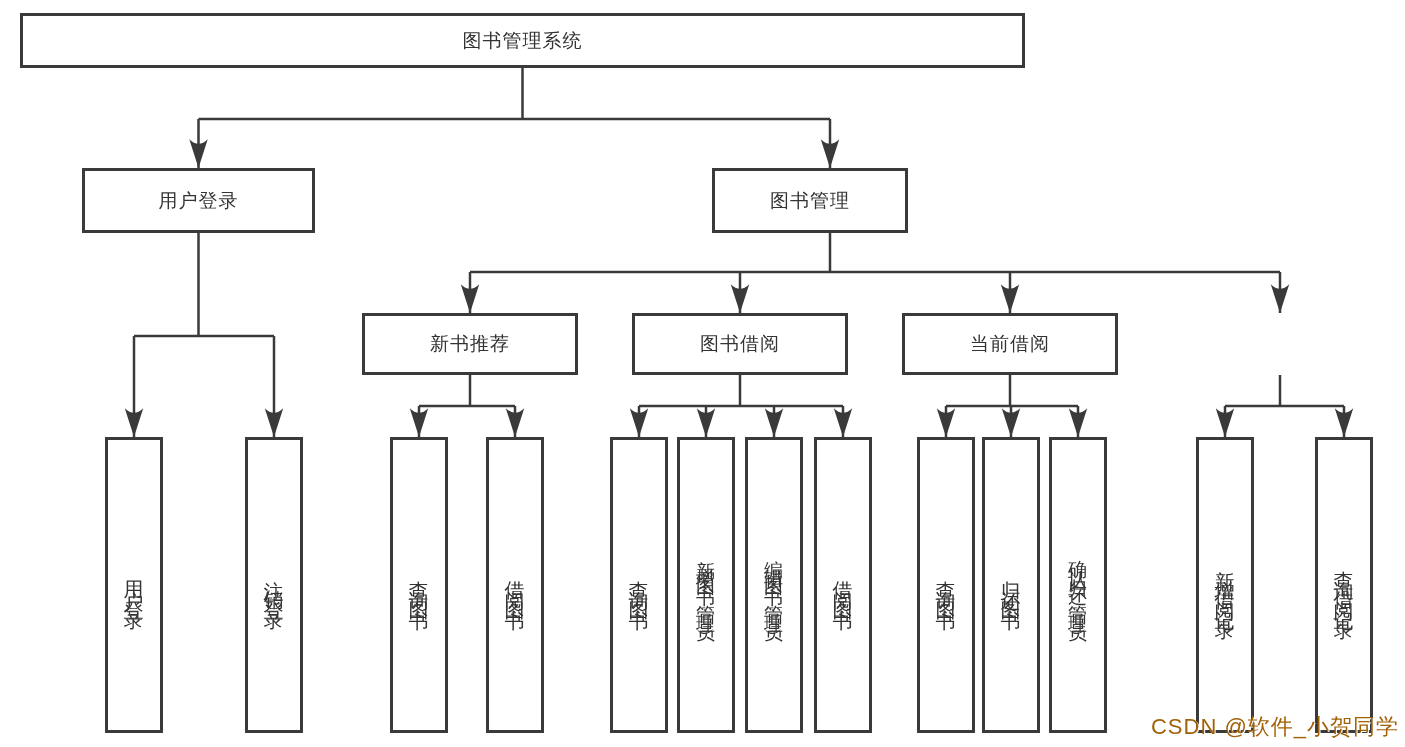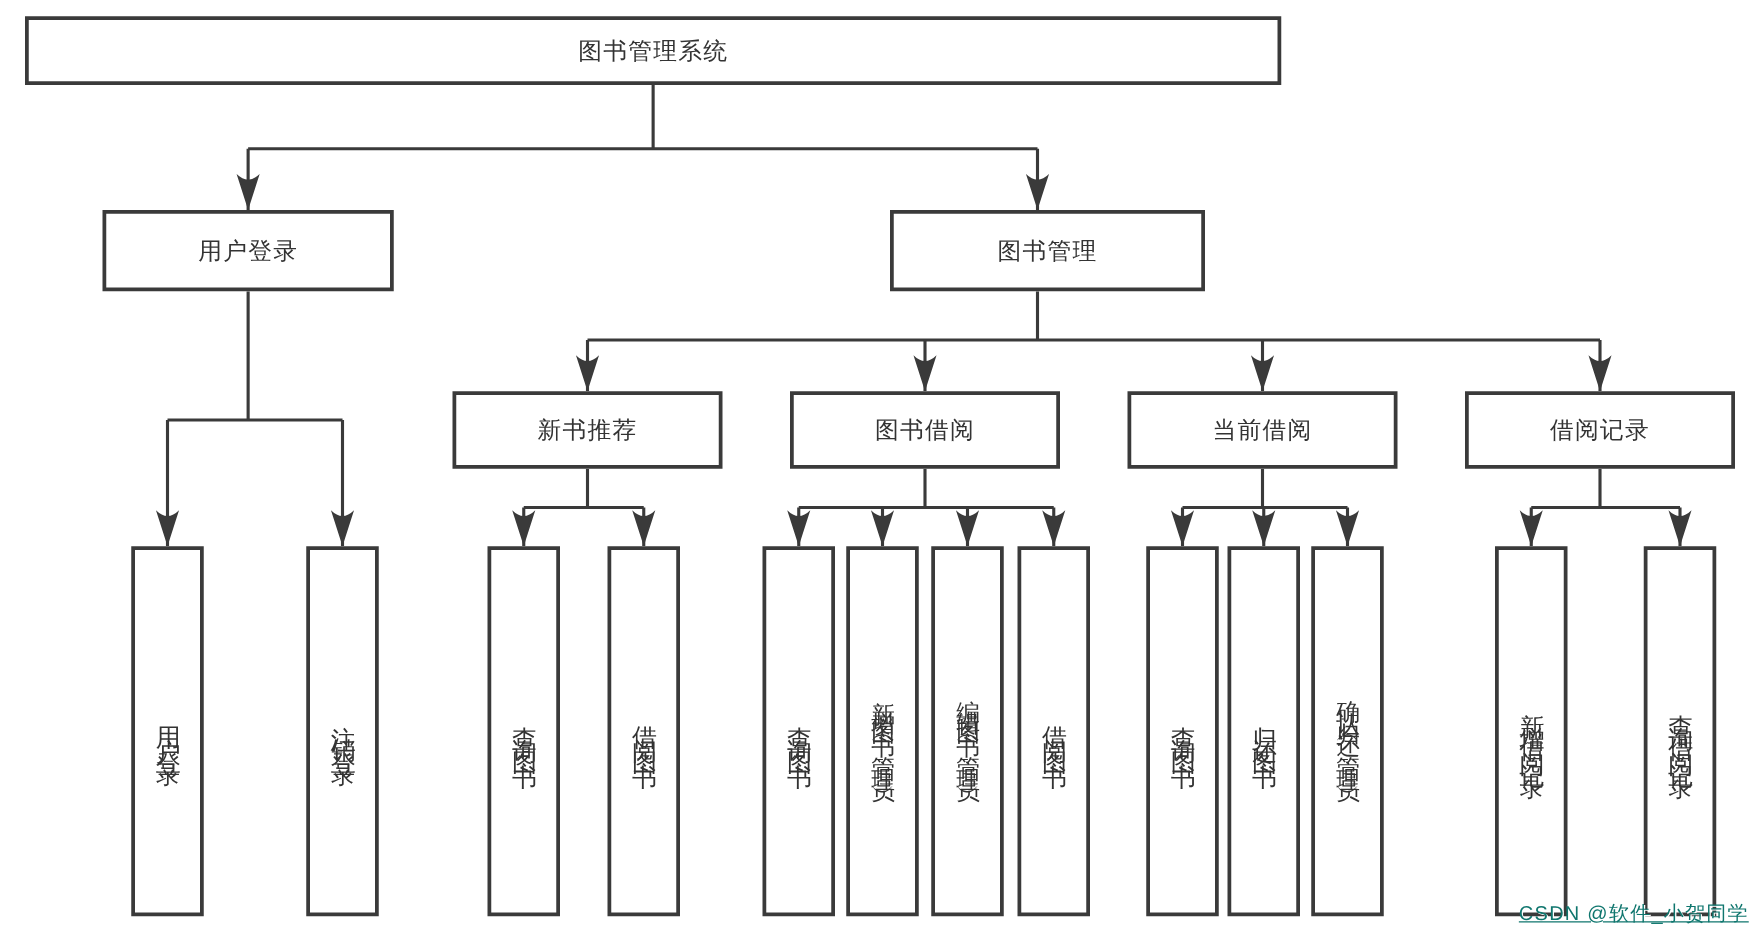--- a/index.html
+++ b/index.html
@@ -26,21 +26,21 @@
     display: flex;
     align-items: center;
     justify-content: center;
     color: #333333;
     font-size: 19px;
     letter-spacing: 1px;
     text-align: center;
   }
   .root  { left: 20px;  top: 13px;  width: 1005px; height: 55px; }
   .lvl2a { left: 82px;  top: 168px; width: 233px;  height: 65px; }
-  .lvl2b { left: 712px; top: 168px; width: 252px;  height: 65px; }
+  .lvl2b { left: 712px; top: 168px; width: 196px;  height: 65px; }
   .lvl3  { top: 313px; height: 62px; width: 216px; }
   .l3a { left: 362px; }
   .l3b { left: 632px; }
   .l3c { left: 902px; font-family: Liberation Serif, serif; }
   .l3d { left: 1172px; }
   .leaf {
     top: 437px;
     width: 58px;
     height: 296px;
     border-width: 3px;
@@ -60,26 +60,25 @@
   .leaf-d1 { left: 917px; }  .leaf-d2 { left: 982px; }  .leaf-d3 { left: 1049px; }
   .leaf-e1 { left: 1196px; } .leaf-e2 { left: 1315px; }
   .leaf-c2 .vtext, .leaf-c3 .vtext, .leaf-d3 .vtext {
     font-size: 19px;
     letter-spacing: 9px;
   }
   .watermark {
     position: absolute;
     right: 6px;
     bottom: 5px;
-    font-size: 16px;
-    color: #0f766e;
+    font-size: 22px;
+    color: #a16207;
     letter-spacing: 1px;
     text-shadow: 1px 1px 0 #ffffff;
     white-space: nowrap;
-    text-decoration: underline;
   }
 </style>
 </head>
 <body>
 
 <div id="canvas">
 
   <svg id="wires" viewBox="0 0 1405 747" xmlns="http://www.w3.org/2000/svg">
     <defs>
       <marker id="arrow" markerUnits="userSpaceOnUse" markerWidth="30" markerHeight="20" viewBox="0 0 26 16" refX="25" refY="8" orient="auto">
@@ -143,23 +142,20 @@
 
   <div class="box lvl3 l3b">
     <span>图书借阅</span>
   </div>
   <div class="box lvl3 l3a">
     <span>新书推荐</span>
   </div>
   <div class="box lvl3 l3c">
     <span>当前借阅</span>
   </div>
-  <div class="box lvl3 l3d">
-    <span>借阅记录</span>
-  </div>
 
   <div class="box leaf leaf-a1">
     <span class="vtext">用户登录</span>
   </div>
   <div class="box leaf leaf-a2">
     <span class="vtext">注销登录</span>
   </div>
 
   <div class="box leaf leaf-b1">
     <span class="vtext">查询图书</span>

